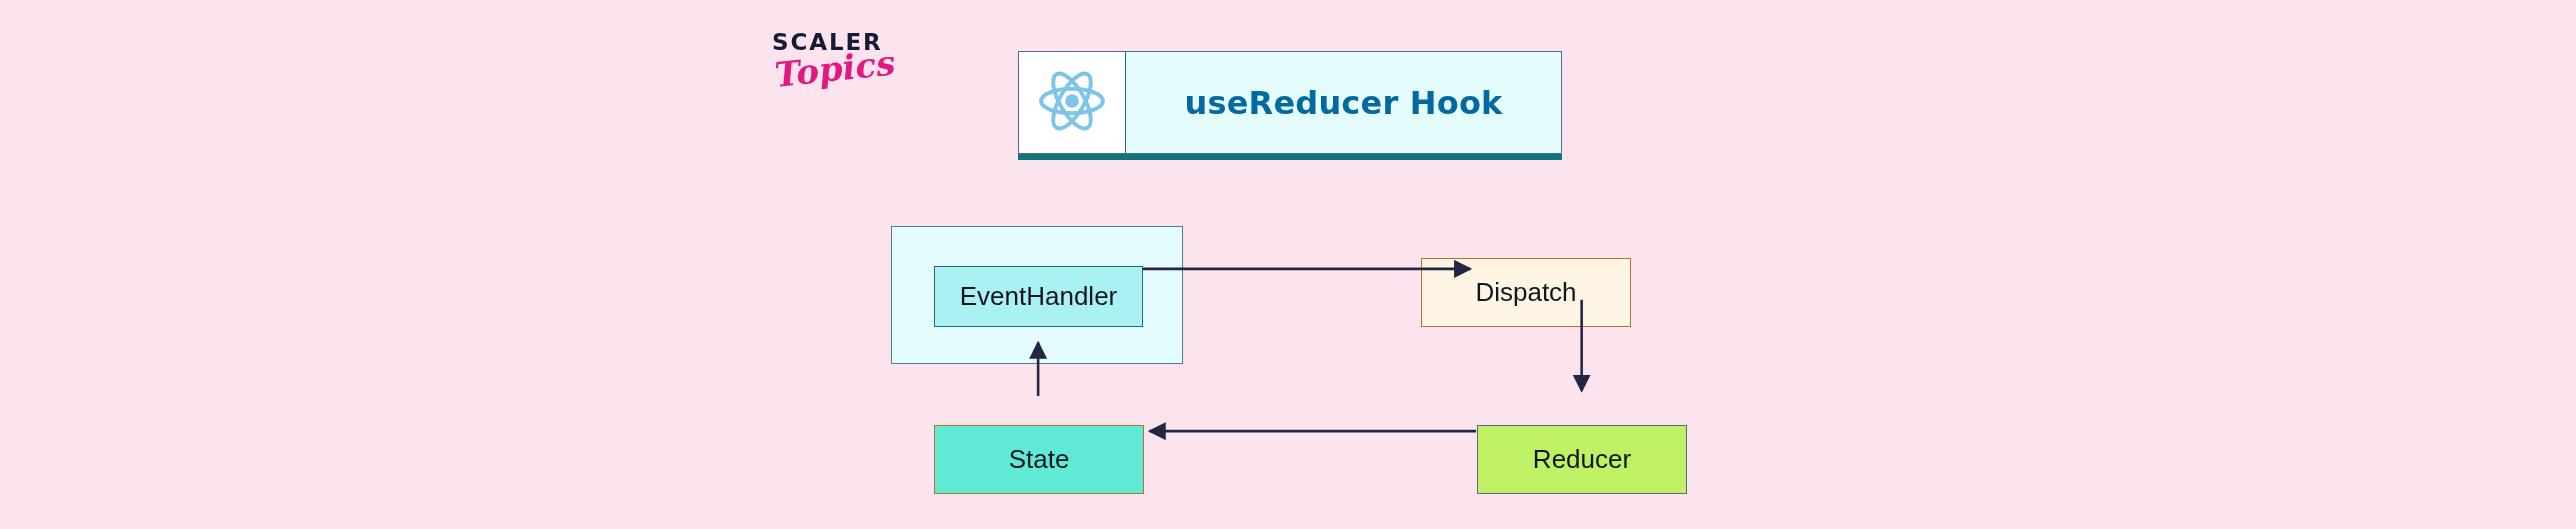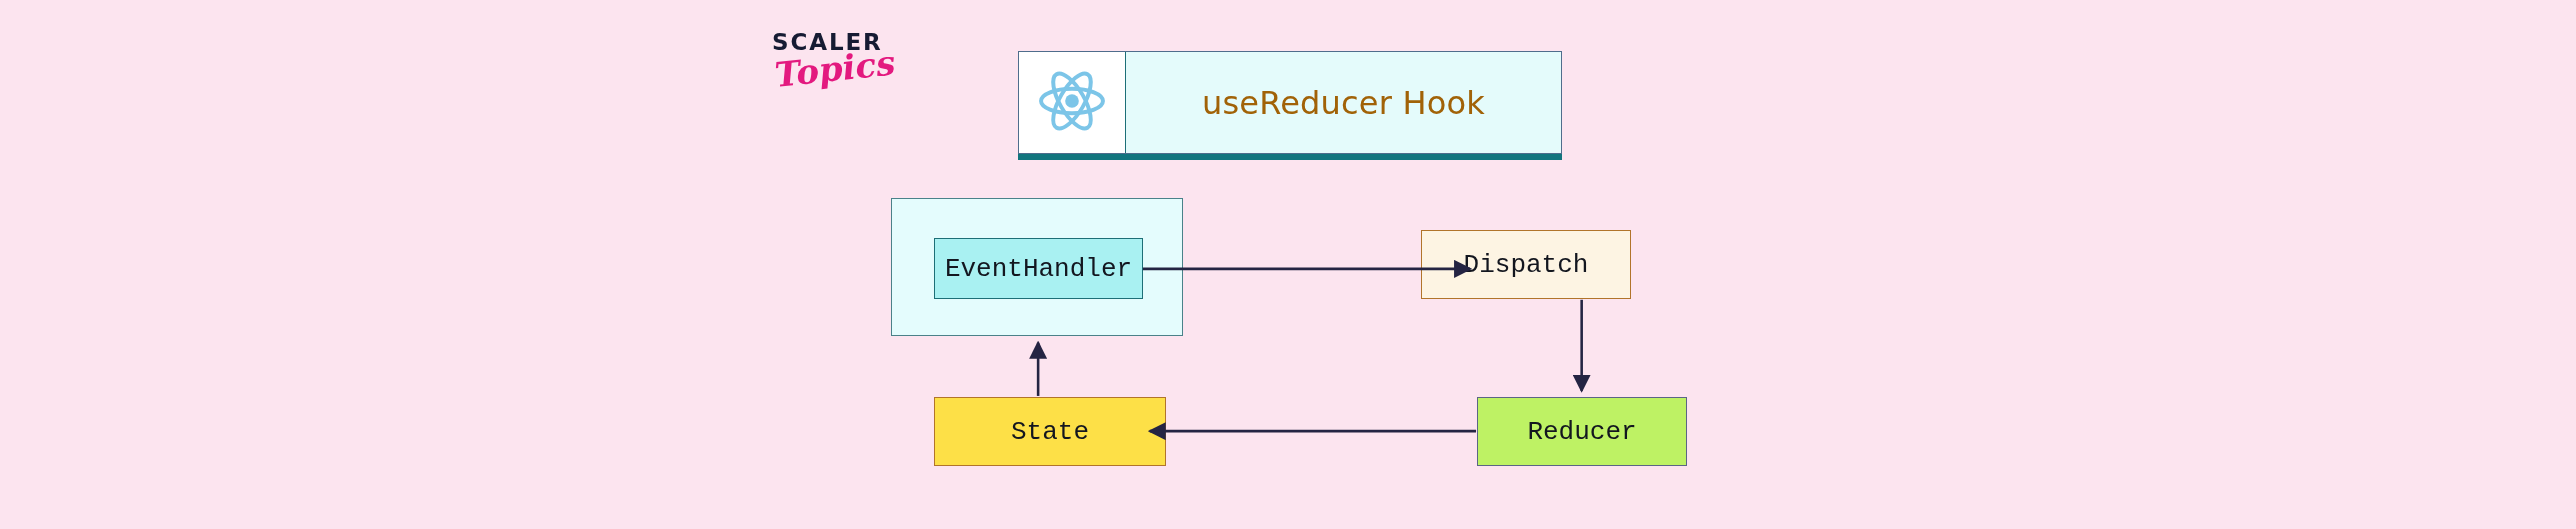--- a/index.html
+++ b/index.html
@@ -79,38 +79,39 @@
   }
   .header-title-cell {
     flex: 1 1 auto;
     background: #e4fbfb;
     display: flex;
     align-items: center;
     justify-content: center;
   }
   .header-title-text {
     font-family: "DejaVu Sans", sans-serif;
-    font-weight: 400;
+    font-weight: 700;
     font-size: 32px;
-    color: #a16207;
+    color: #0369a1;
     letter-spacing: 0.2px;
     white-space: nowrap;
   }
 
   
   .node {
     position: absolute;
     box-sizing: border-box;
     display: flex;
     align-items: center;
     justify-content: center;
-    font-family: Liberation Mono, monospace;
+    font-family: Liberation Sans, sans-serif;
     font-size: 26px;
     color: #13161f;
     white-space: nowrap;
+    margin-top: 28px;
   }
 
   .node-group-eventhandler {
     left: 891px;
     top: 198px;
     width: 292px;
     height: 138px;
     background: #e4fcfd;
     border: 1.7px solid #4a8189;
   }
@@ -138,23 +139,23 @@
     top: 397px;
     width: 210px;
     height: 69px;
     background: #bef264;
     border: 1.7px solid #5b6585;
   }
 
   .node-state {
     left: 934px;
     top: 397px;
-    width: 232px;
+    width: 210px;
     height: 69px;
-    background: #fde047;
+    background: #5eead4;
     border: 1.7px solid #b1742a;
   }
 
   
   #arrow-layer {
     position: absolute;
     left: 0;
     top: 0;
     width: 2576px;
     height: 530px;

